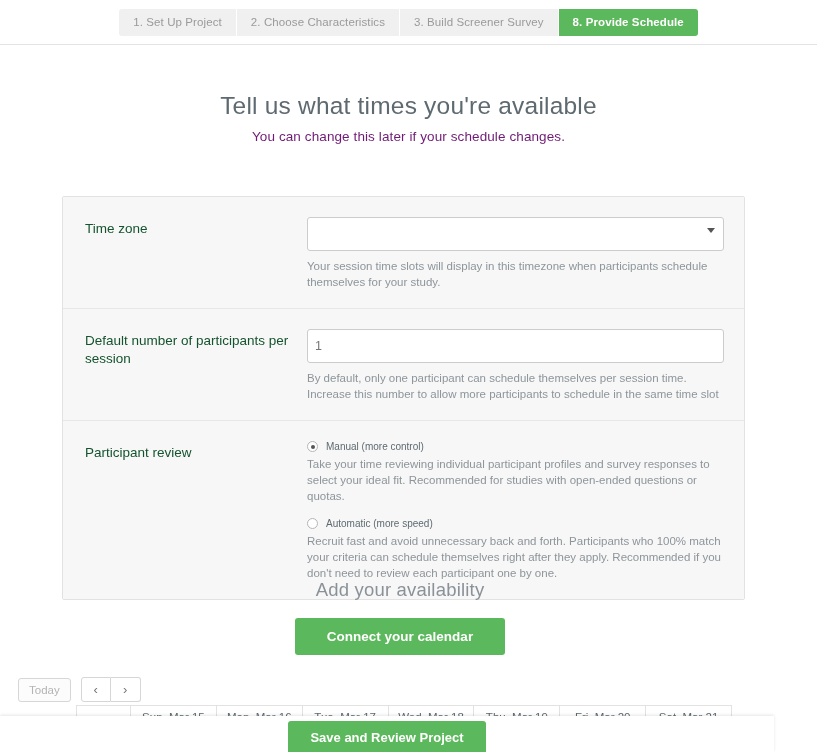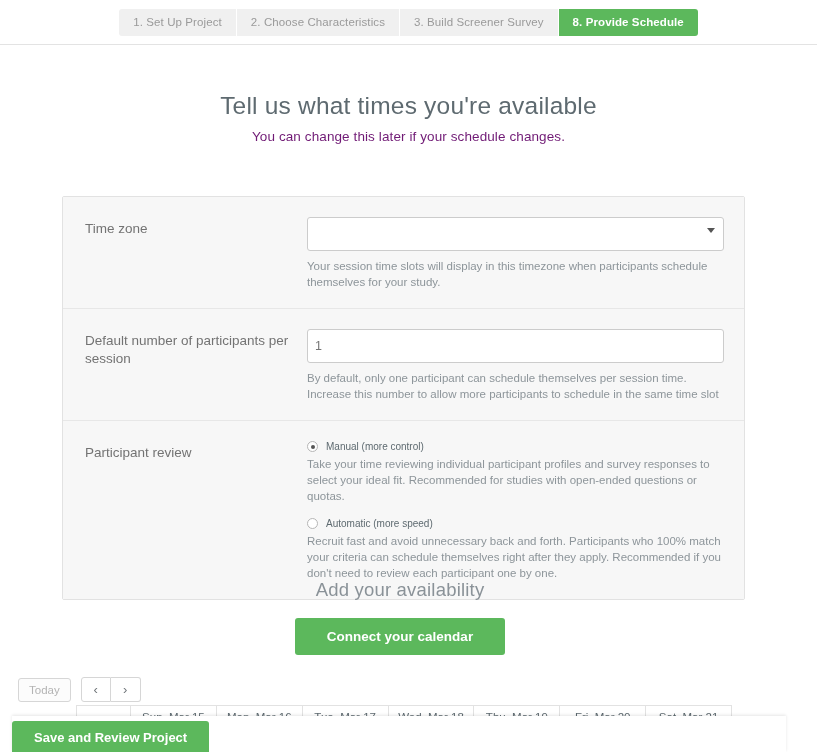--- a/index.html
+++ b/index.html
@@ -82,21 +82,21 @@
     display: flex;
     padding: 20px 22px 18px 22px;
     border-bottom: 1px solid #e7e7e7;
   }
   .row.shaded { background: #f7f7f7; }
   .row:last-of-type { border-bottom: none; }
   .row-label {
     width: 222px;
     flex: none;
     font-size: 13.5px;
-    color: #737373;
+    color: #14532d;
     line-height: 18px;
     padding-top: 3px;
   }
   .row-field { flex: 1; }
 
   select.tz-select, input.num-input {
     width: 417px;
     height: 29px;
     border: 1px solid #cccccc;
     border-radius: 3px;
@@ -241,28 +241,28 @@
     border-right: 1px solid #e2e2e2;
     padding-top: 5px;
     height: 22px;
     white-space: nowrap;
   }
   .cal-day:last-child { border-right: none; }
 
   
   .bottom-bar {
     position: absolute;
-    left: 12px; bottom: 0;
+    left: 0; bottom: 0;
     width: 774px;
     height: 36px;
     background: #ffffff;
     box-shadow: 0 -1px 3px rgba(0,0,0,0.10);
     display: flex;
     align-items: center;
-    justify-content: flex-start;
+    justify-content: center;
   }
   .btn-save {
     background: #5cb85c;
     color: #ffffff;
     border: none;
     border-radius: 3px;
     font-size: 13px;
     font-weight: bold;
     padding: 9px 22px;
     font-family: "Liberation Sans", sans-serif;

